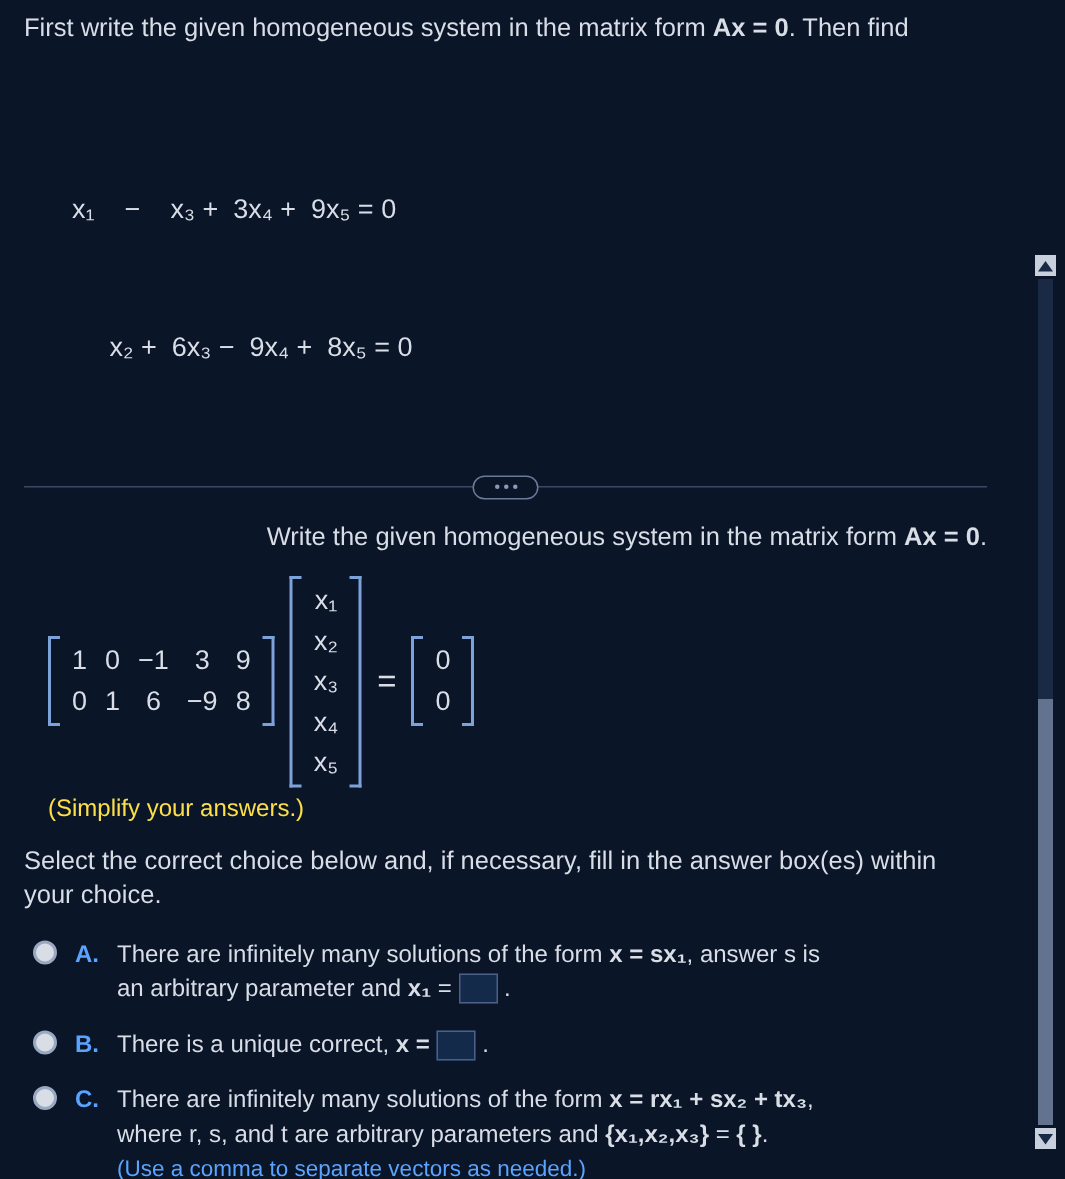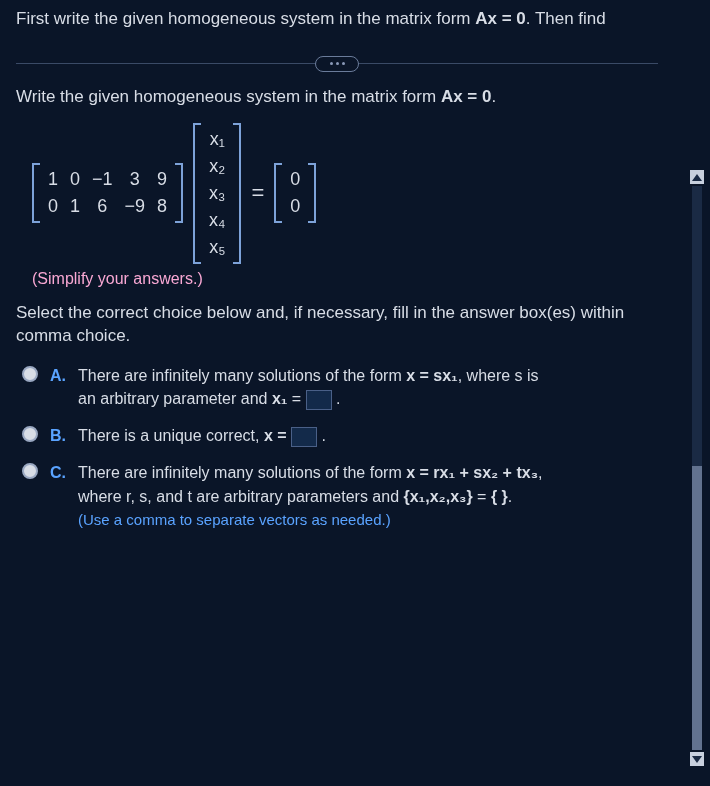--- a/index.html
+++ b/index.html
@@ -37,21 +37,21 @@
     width: 44px; height: 16px;
     border: 1px solid #6a7b9a;
     border-radius: 8px;
     background: #0a1528;
     display: flex;
     align-items: center;
     justify-content: center;
     gap: 3px;
   }
   .dot { width: 3px; height: 3px; background: #8a99b8; border-radius: 50%; }
-  .instr { margin: 6px 0 10px 0; line-height: 1.35; }
+  .instr { margin: 6px 0 10px 0; line-height: 1.35; text-align: right; }
   .matrix-row {
     display: flex;
     align-items: center;
     gap: 10px;
     margin: 14px 0 4px 16px;
   }
   .bracket-wrap {
     display: flex;
     align-items: stretch;
   }
@@ -73,21 +73,21 @@
   .matrix-2x5 { grid-template-columns: repeat(5, auto); }
   .matrix-5x1 { grid-template-columns: auto; }
   .matrix-2x1 { grid-template-columns: auto; }
   .ansbox {
     display: inline-block;
     width: 26px; height: 20px;
     background: #132a4a;
     border: 1px solid #4a6088;
     vertical-align: middle;
   }
-  .hint { color: #f9a8d4; margin: 6px 0 14px 16px; font-size: 16px; }
+  .hint { color: #fde047; margin: 6px 0 14px 16px; font-size: 16px; }
   .hint2 { color: #5aa3ff; font-size: 15px; }
   .sel-prompt { margin: 8px 0 16px 0; line-height: 1.35; }
   .choice {
     display: flex;
     gap: 12px;
     margin: 12px 0 14px 6px;
     line-height: 1.45;
     font-size: 16px;
   }
   .radio {
@@ -125,20 +125,24 @@
 </head>
 <body>
 
 <div class="content">
 
   <div class="prompt">
     <span>First write the given homogeneous system in the matrix form </span>
     <b class="bold">Ax = 0</b><span>. Then find</span><br>
   </div>
 
+  <div class="eqblock">
+    <div>x₁    −    x₃ +  3x₄ +  9x₅ = 0</div>
+    <div>     x₂ +  6x₃ −  9x₄ +  8x₅ = 0</div>
+  </div>
 
   <div class="hr-wrap">
     <div class="hr-handle">
       <span class="dot"></span>
         <span class="dot"></span>
         <span class="dot"></span>
     </div>
   </div>
 
   <div class="instr">
@@ -183,28 +187,28 @@
       <div class="matrix-body matrix-2x1">
         <span>0</span>
         <span>0</span>
       </div>
       <div class="bracket-edge r"></div>
     </div>
   </div>
 
   <div class="hint">(Simplify your answers.)</div>
 
-  <div class="sel-prompt">Select the correct choice below and, if necessary, fill in the answer box(es) within comma choice.</div>
+  <div class="sel-prompt">Select the correct choice below and, if necessary, fill in the answer box(es) within your choice.</div>
 
   <div class="choice">
     <div class="radio"></div>
     <div class="clabel">A.</div>
     <div class="ctext">
       <span>There are infinitely many solutions of the form </span>
-      <b class="bold">x = sx₁</b><span>, where s is</span><br>
+      <b class="bold">x = sx₁</b><span>, answer s is</span><br>
       <span>an arbitrary parameter and </span>
       <b class="bold">x₁</b><span> = </span>
       <span class="ansbox"></span>
       <span>.</span>
     </div>
   </div>
 
   <div class="choice">
     <div class="radio"></div>
     <div class="clabel">B.</div>

